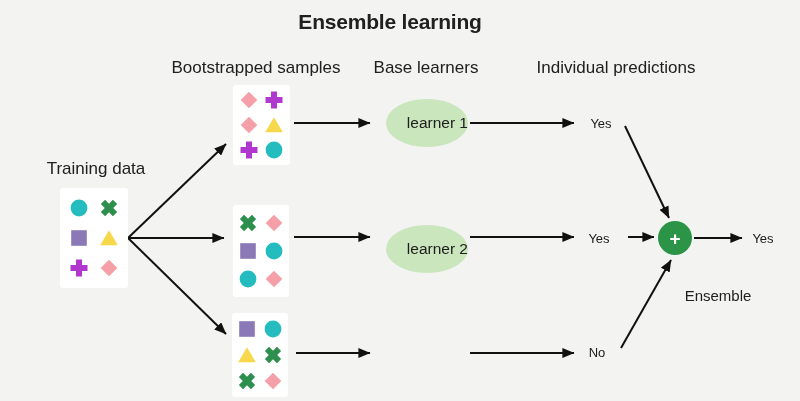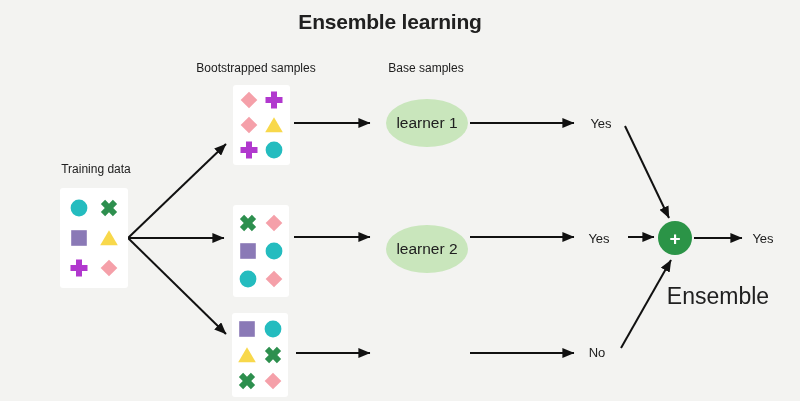--- a/index.html
+++ b/index.html
@@ -26,21 +26,21 @@
   .center-x { transform: translateX(-50%); }
 
   .title {
     left: 390px; top: 22px;
     font-size: 21px;
     font-weight: bold;
     white-space: nowrap;
     letter-spacing: -0.2px;
   }
   .col-header {
-    font-size: 12px;
+    font-size: 17px;
     white-space: nowrap;
   }
 
   .data-box {
     background: var(--box, #ffffff);
     border-radius: 3px;
     display: grid;
     grid-template-columns: 20px 20px;
     grid-auto-rows: 20px;
     justify-content: space-evenly;
@@ -54,21 +54,21 @@
   .sample-box-1 { left: 233px; top: 85px;  width: 57px; height: 80px; }
   .sample-box-2 { left: 233px; top: 205px; width: 56px; height: 92px; }
   .sample-box-3 { left: 232px; top: 313px; width: 56px; height: 84px; }
 
   .learner {
     width: 82px; height: 48px;
     background: var(--learner_fill, #c9e6bc);
     border-radius: 50%;
     display: flex;
     align-items: center;
-    justify-content: center;
+    justify-content: flex-end;
     font-size: 15.5px;
     white-space: nowrap;
   }
   .learner-1 { left: 386px; top: 99px; }
   .learner-2 { left: 386px; top: 225px; }
   .learner-3 { left: 386px; top: 329px; }
 
   .prediction {
     font-size: 13px;
     white-space: nowrap;
@@ -83,21 +83,21 @@
     display: flex;
     align-items: center;
     justify-content: center;
     font-size: 19px;
     font-weight: bold;
     line-height: 1;
   }
 
   .ensemble-label {
     left: 718px; top: 287px;
-    font-size: 23px;
+    font-size: 15px;
     line-height: 18px;
     text-align: center;
     white-space: nowrap;
   }
 </style>
 </head>
 <body>
 
 <div class="canvas">
 
@@ -123,22 +123,23 @@
       <line x1="694" y1="238" x2="742" y2="238" marker-end="url(#ah)"></line>
     </g>
   </svg>
 
   <div class="abs center-xy col-header" style="left:96px; top:169px;">Training data</div>
 
   <div class="abs center-xy title">Ensemble learning</div>
 
   <div class="abs center-xy col-header" style="left:256px; top:68px;">Bootstrapped samples</div>
 
-  <div class="abs center-xy col-header" style="left:426px; top:68px;">Base samples</div>
-
+  <div class="abs center-xy col-header" style="left:426px; top:68px;">Base learners</div>
+
+  <div class="abs center-xy col-header" style="left:616px; top:68px;">Individual predictions</div>
 
   <div class="abs data-box training-box">
       <span class="shape">
         <svg width="20" height="20" viewBox="0 0 20 20" xmlns="http://www.w3.org/2000/svg">
           <circle cx="10" cy="10" r="8.4" fill="#24bcbf"></circle>
         </svg>
       </span>
       <span class="shape">
         <svg width="20" height="20" viewBox="0 0 20 20" xmlns="http://www.w3.org/2000/svg">
           <path d="M7 1.5 H13 V7 H18.5 V13 H13 V18.5 H7 V13 H1.5 V7 H7 Z" fill="#2d8f4e" transform="rotate(45 10 10)"></path>

